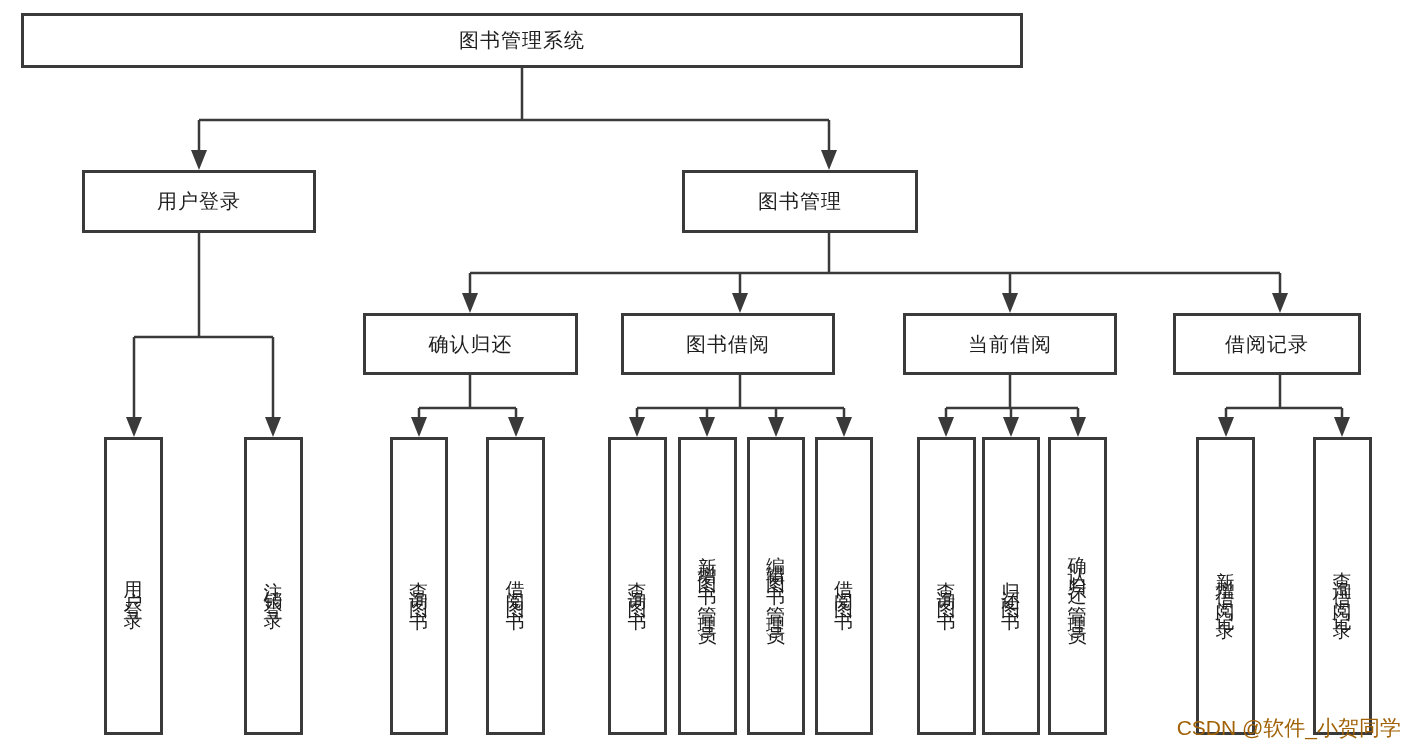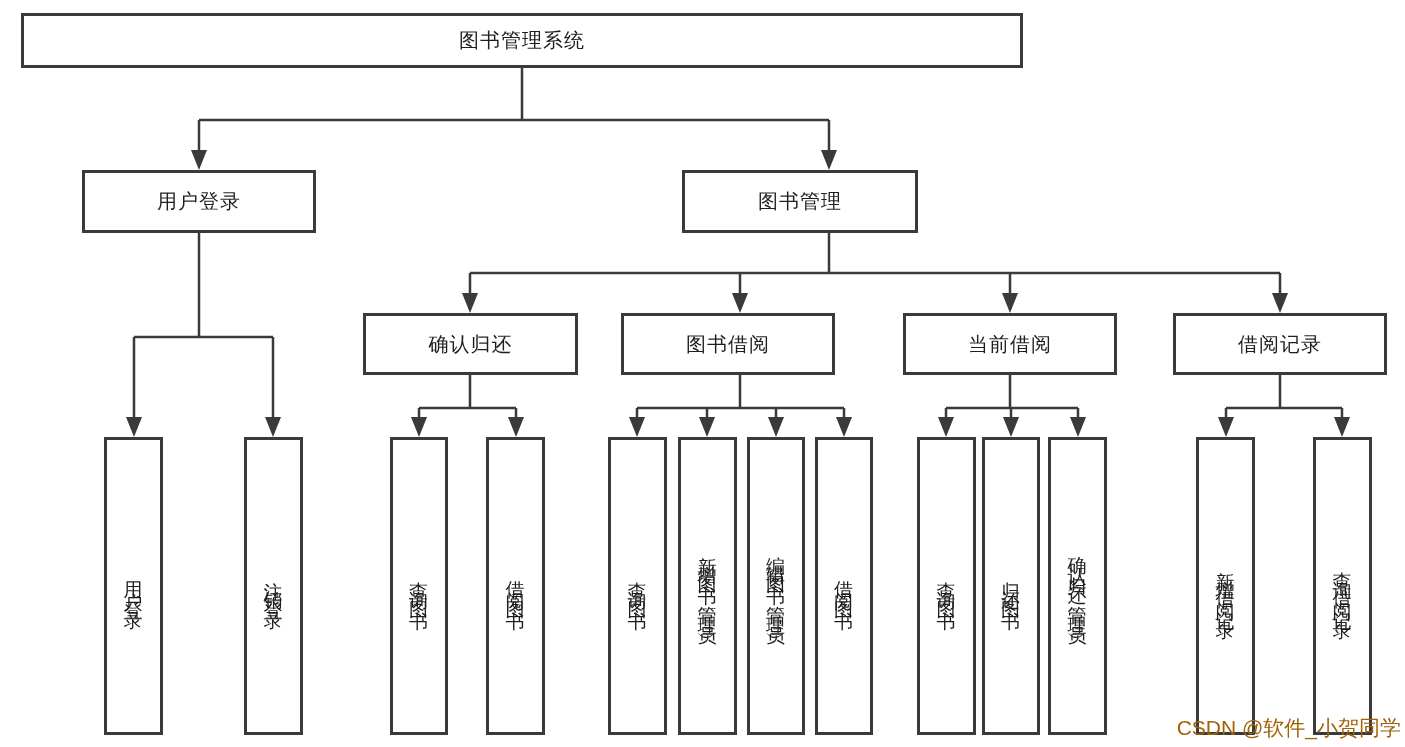--- a/index.html
+++ b/index.html
@@ -34,21 +34,21 @@
   
   .n-root { left: 21px;  top: 13px;  width: 1002px; height: 55px; }
   
   .n-l2a  { left: 82px;  top: 170px; width: 234px;  height: 63px; }
   .n-l2b  { left: 682px; top: 170px; width: 236px;  height: 63px; }
   
   .n-l3   { top: 313px; height: 62px; }
   .n-l3a  { left: 363px;  width: 215px; }
   .n-l3b  { left: 621px;  width: 214px; }
   .n-l3c  { left: 903px;  width: 214px; justify-content: center; }
-  .n-l3d  { left: 1173px; width: 214px; }
+  .n-l3d  { left: 1173px; width: 188px; }
   
   .n-l4   { top: 437px; height: 298px; }
   .p-u1 { left: 104px;  width: 59px; }
   .p-u2 { left: 244px;  width: 59px; }
   .p-n1 { left: 390px;  width: 58px; }
   .p-n2 { left: 486px;  width: 59px; }
   .p-b1 { left: 608px;  width: 59px; }
   .p-b2 { left: 678px;  width: 59px; }
   .p-b3 { left: 747px;  width: 58px; }
   .p-b4 { left: 815px;  width: 58px; }

